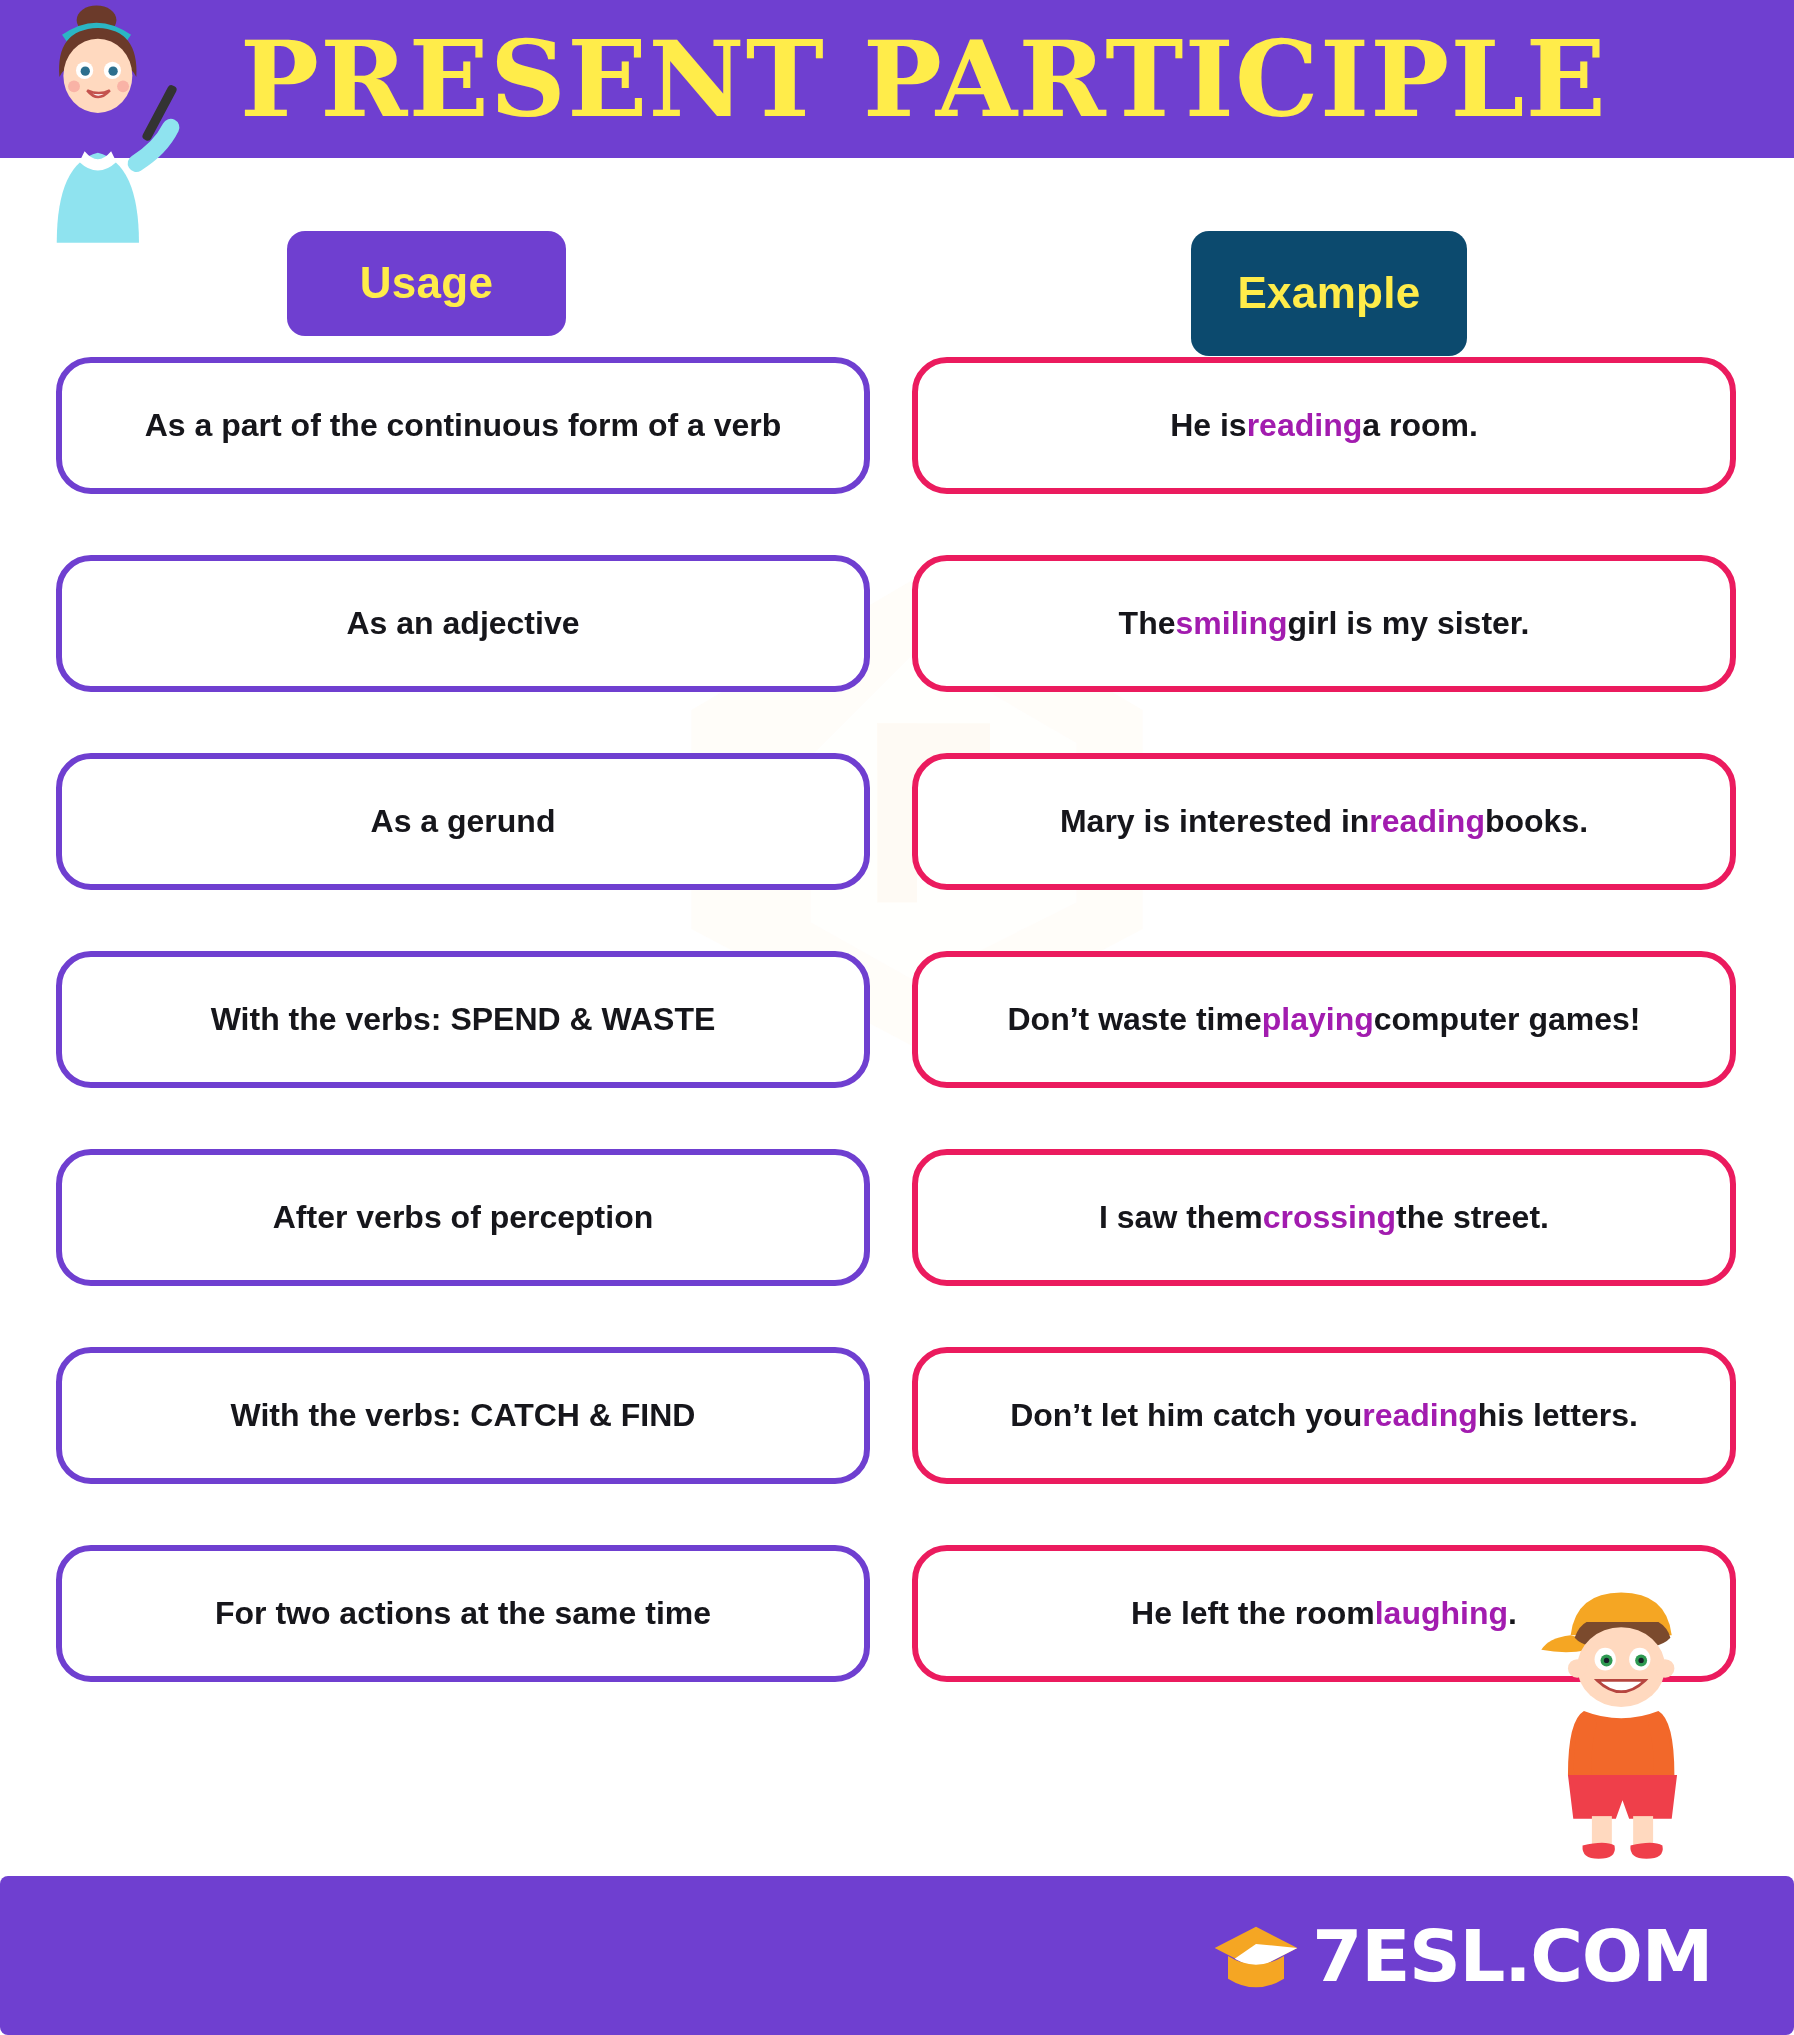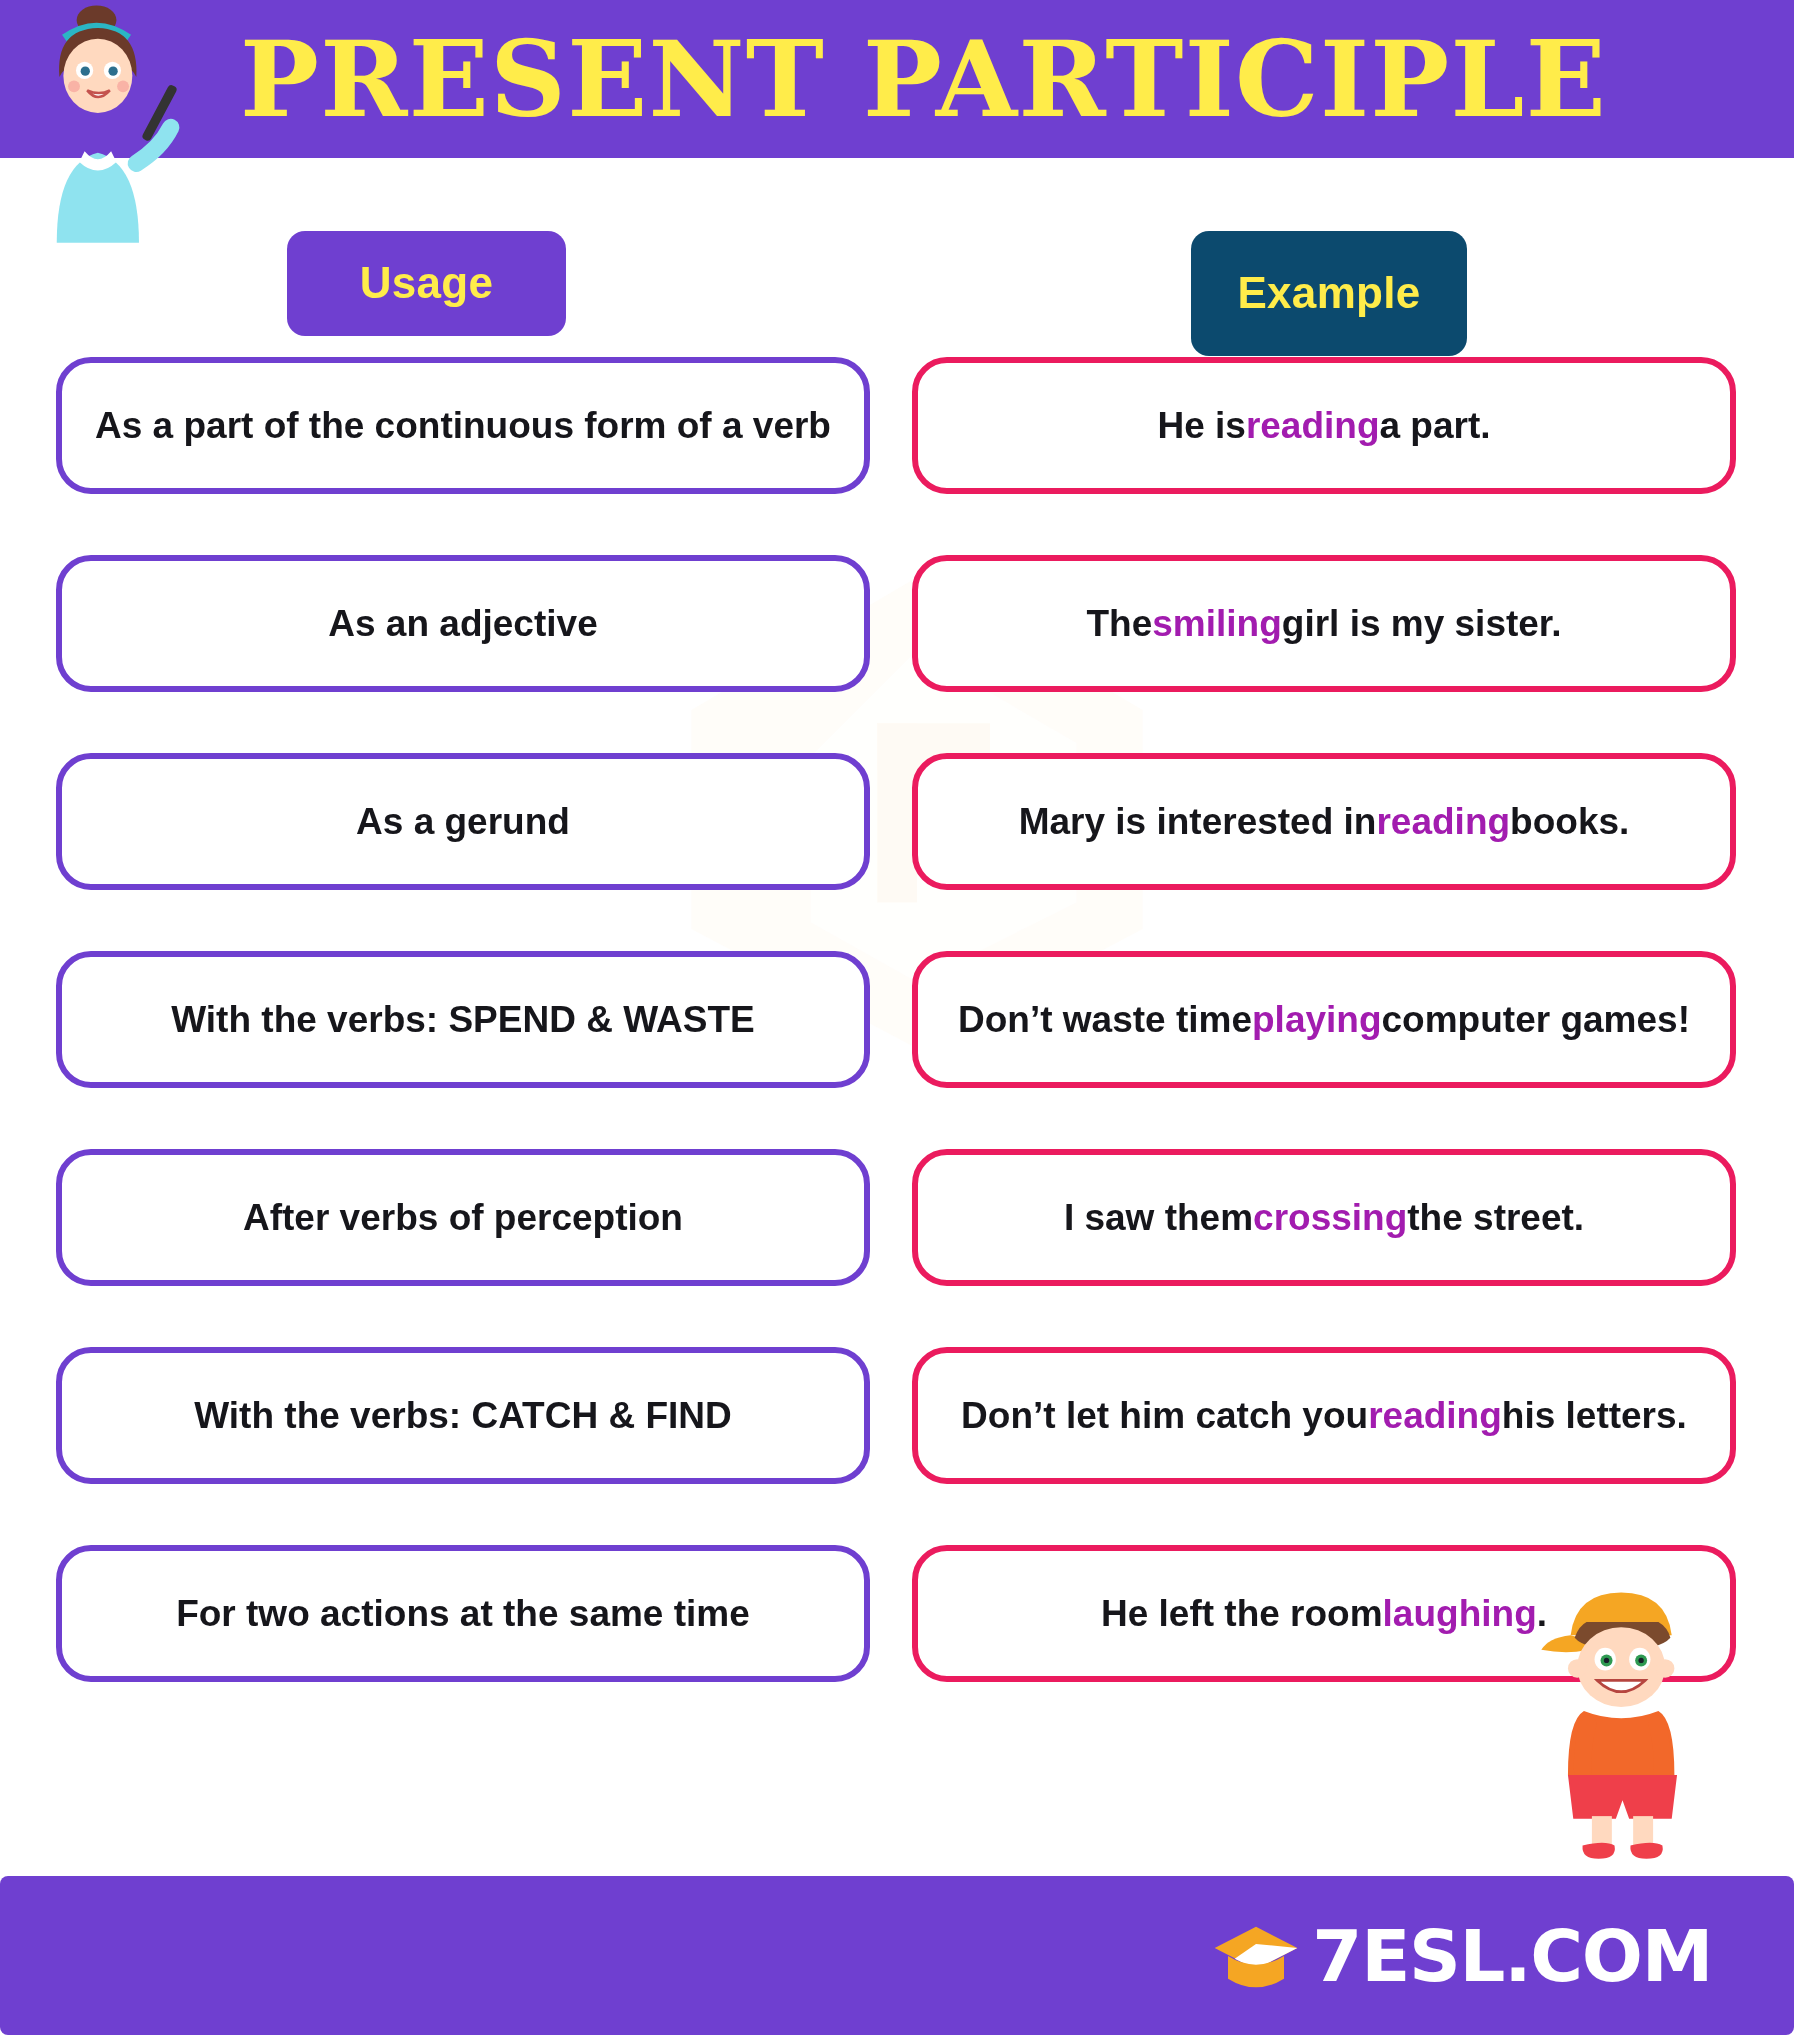--- a/index.html
+++ b/index.html
@@ -117,21 +117,21 @@
     position: absolute;
     background: #ffffff;
     border-radius: 35px;
     display: flex;
     align-items: center;
     justify-content: center;
     box-sizing: border-box;
     text-align: center;
     font-weight: bold;
     color: #16161b;
-    font-size: 37px;
+    font-size: 32px;
     padding: 0 7px;
   }
   .cell-usage {
     left: 56px;
     width: 814px;
     height: 137px;
     border: 6px solid #6f3fd0;
   }
   .cell-example {
     left: 912px;
@@ -230,21 +230,21 @@
     <div class="pill-head pill-example">Example</div>
   </div>
 
   <div class="rows">
 
     <div class="row">
       <div class="cell cell-usage">As a part of the continuous form of a verb</div>
       <div class="cell cell-example">
         <span>He is </span>
           <span class="hl-pink">reading</span>
-          <span> a part.</span>
+          <span> a room.</span>
       </div>
     </div>
 
     <div class="row">
       <div class="cell cell-example">
         <span>The </span>
           <span class="hl-pink">smiling</span>
           <span> girl is my sister.</span>
       </div>
       <div class="cell cell-usage">As an adjective</div>

